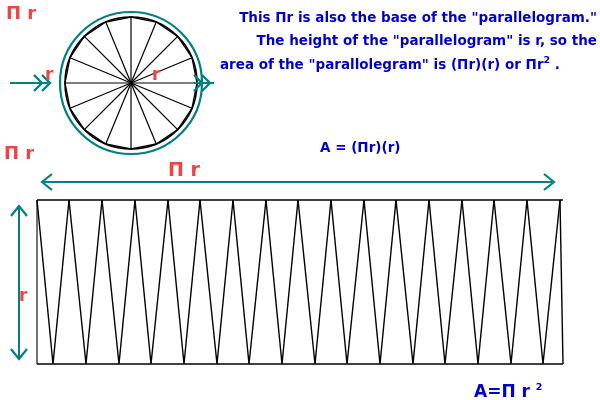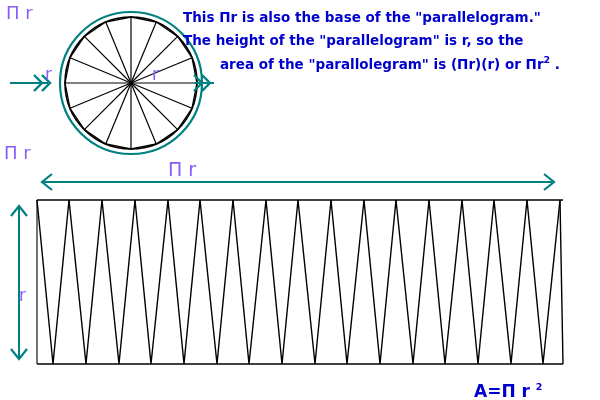--- a/index.html
+++ b/index.html
@@ -20,38 +20,38 @@
   }
   .abs { position: absolute; }
 
   .txt-blue {
     color: #0000cc;
     font-weight: bold;
     font-family: "DejaVu Sans", sans-serif;
     margin-top: 6px;
   }
   .txt-teal {
-    color: #8b5cf6;
-    font-weight: normal;
+    color: #ef4444;
+    font-weight: bold;
     font-family: "DejaVu Sans", sans-serif;
   }
 
   
   #explain {
     left: 183px;
     top: 4px;
     width: 414px;
     text-align: center;
     font-size: 13.5px;
     line-height: 19px;
     color: #0000cc;
     font-weight: bold;
   }
   #explain .line { white-space: nowrap; }
-  #explain .l3, #explain .l4 { text-align: left; }
+  #explain .l3, #explain .l4 { text-align: right; }
 
   
   #formulas {
     left: 320px;
     top: 138px;
     font-size: 13.5px;
     line-height: 18px;
     color: #0000cc;
     font-weight: bold;
     text-align: left;
@@ -116,20 +116,21 @@
 
   <div class="abs" id="explain">
     <div class="line l3" style="margin-top:4px;">This Πr  is also the base of the "parallelogram."</div>
     <div class="line l4" style="margin-top:4px;">The height of the "parallelogram" is r, so  the</div>
     <div class="line">
       <span>area of the "parallolegram" is (Πr)(r) or  Πr</span><span class="sup">2</span><span> .</span>
     </div>
   </div>
 
   <div class="abs" id="formulas">
+    <div>A = (Πr)(r)</div>
   </div>
 
   <div class="abs txt-teal lbl-pir-topleft">Π r</div>
   <div class="abs txt-teal lbl-r-left">r</div>
   <div class="abs txt-teal lbl-r-right">r</div>
   <div class="abs txt-teal lbl-pir-botleft">Π r</div>
 
   <svg class="abs" style="left:34px; top:172px;" width="528" height="20" viewBox="0 0 528 20">
     <line x1="10" y1="10" x2="518" y2="10" stroke="#008080" stroke-width="2"></line>
     <polyline points="18,2 8,10 18,18" fill="none" stroke="#008080" stroke-width="2.2"></polyline>

